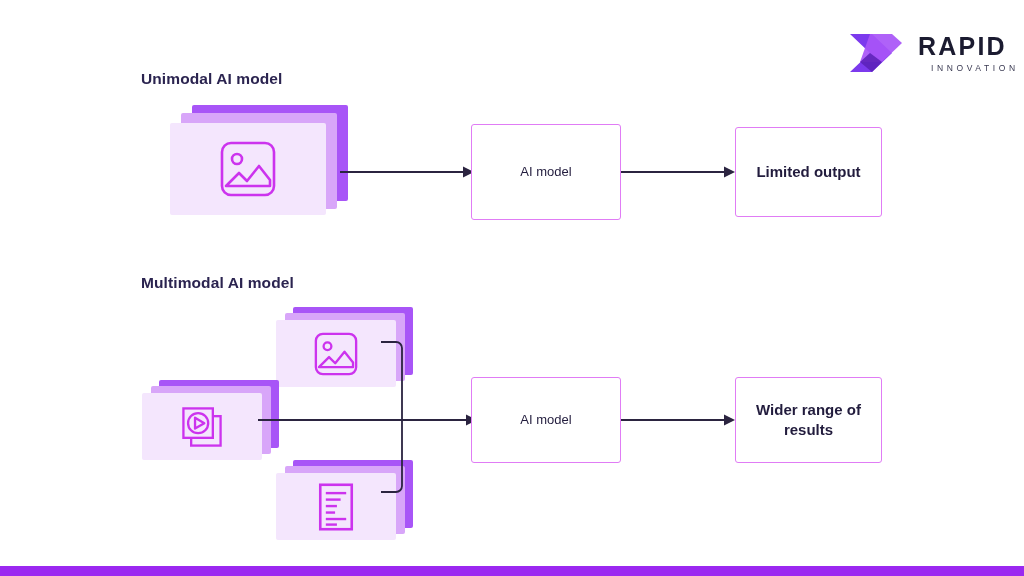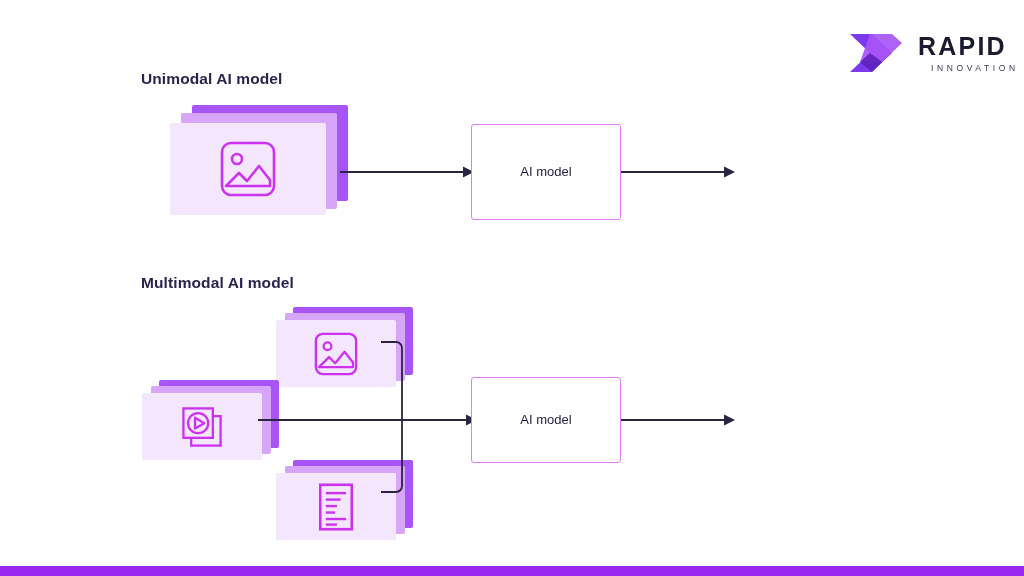--- a/index.html
+++ b/index.html
@@ -164,20 +164,23 @@
     <span class="label">AI model</span>
   </div>
 
   <div class="conn" style="left:621px; top:160px; width:115px; height:24px;">
     <svg width="115" height="24" viewBox="0 0 115 24">
       <line x1="0" y1="12" x2="103" y2="12" stroke="#2b2440" stroke-width="1.8"></line>
       <path d="M103 6.5 L114 12 L103 17.5 Z" fill="#2b2440"></path>
     </svg>
   </div>
 
+  <div class="proc-box strong" id="box-uni-output" style="left:735px; top:127px; width:147px; height:90px;">
+    <span class="label">Limited output</span>
+  </div>
 
   <div class="section-title" id="title-multimodal">Multimodal AI model</div>
 
   <div class="card-stack" id="stack-multi-image" style="left:276px; top:307px; width:140px; height:80px;">
     <div class="layer back" style="left:17px; top:0px;  width:120px; height:68px;"></div>
     <div class="layer mid" style="left:9px;  top:6px;  width:120px; height:68px;"></div>
     <div class="layer front" style="left:0px;  top:13px; width:120px; height:67px;">
       <svg width="48" height="48" viewBox="0 0 62 62">
         <rect x="5" y="5" width="52" height="52" rx="9" ry="9" fill="none" stroke="#cc33ee" stroke-width="3"></rect>
         <circle cx="20" cy="21" r="5" fill="none" stroke="#cc33ee" stroke-width="3"></circle>
@@ -229,16 +232,22 @@
     <span class="label">AI model</span>
   </div>
 
   <div class="conn" style="left:621px; top:408px; width:115px; height:24px;">
     <svg width="115" height="24" viewBox="0 0 115 24">
       <line x1="0" y1="12" x2="103" y2="12" stroke="#2b2440" stroke-width="1.8"></line>
       <path d="M103 6.5 L114 12 L103 17.5 Z" fill="#2b2440"></path>
     </svg>
   </div>
 
+  <div class="proc-box strong" id="box-multi-output" style="left:735px; top:377px; width:147px; height:86px;">
+    <span class="label">
+      <span>Wider range of</span><br>
+      <span>results</span>
+    </span>
+  </div>
 
   <div id="bottom-bar"></div>
 
 </div>
 
 </body></html>

